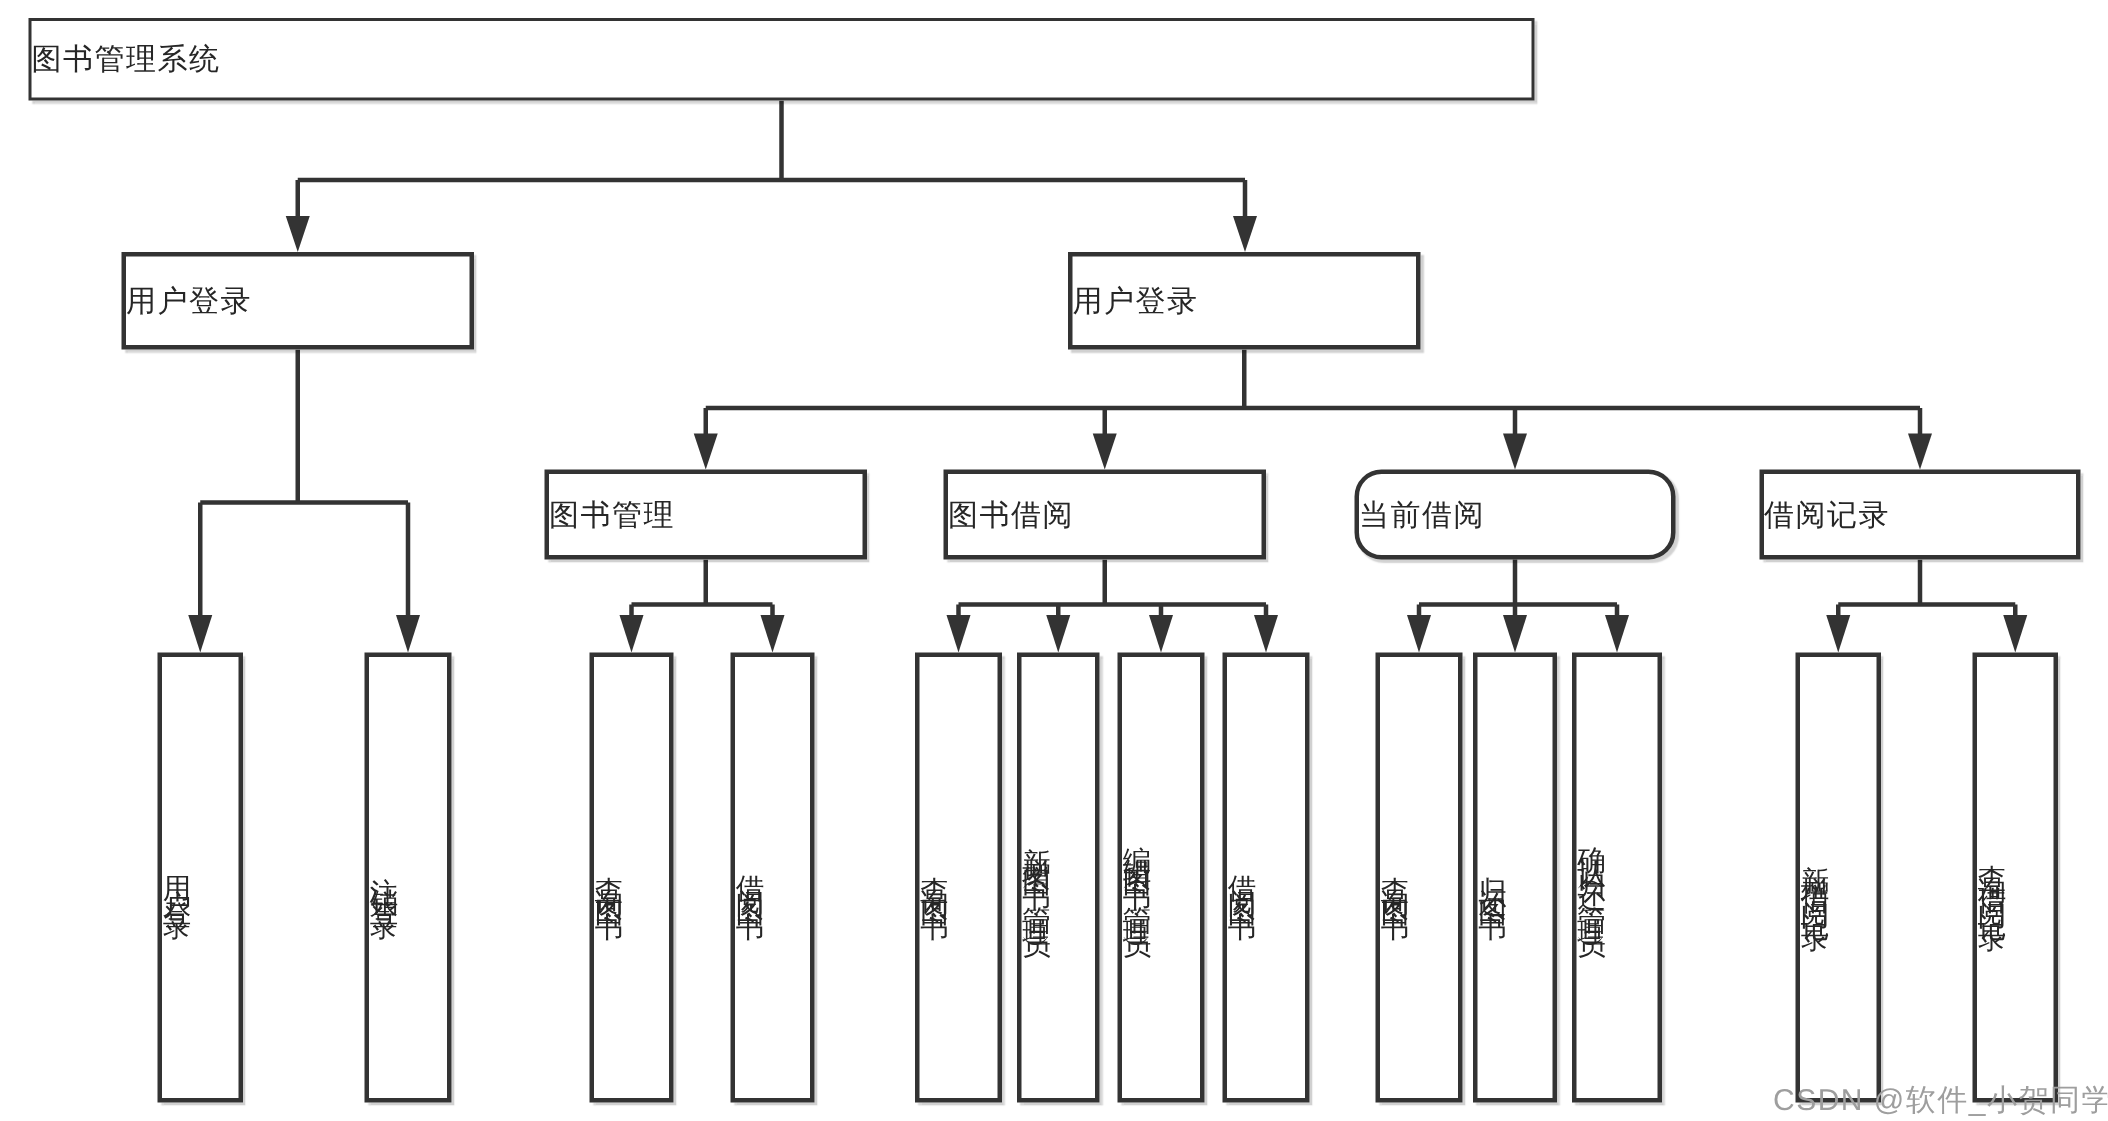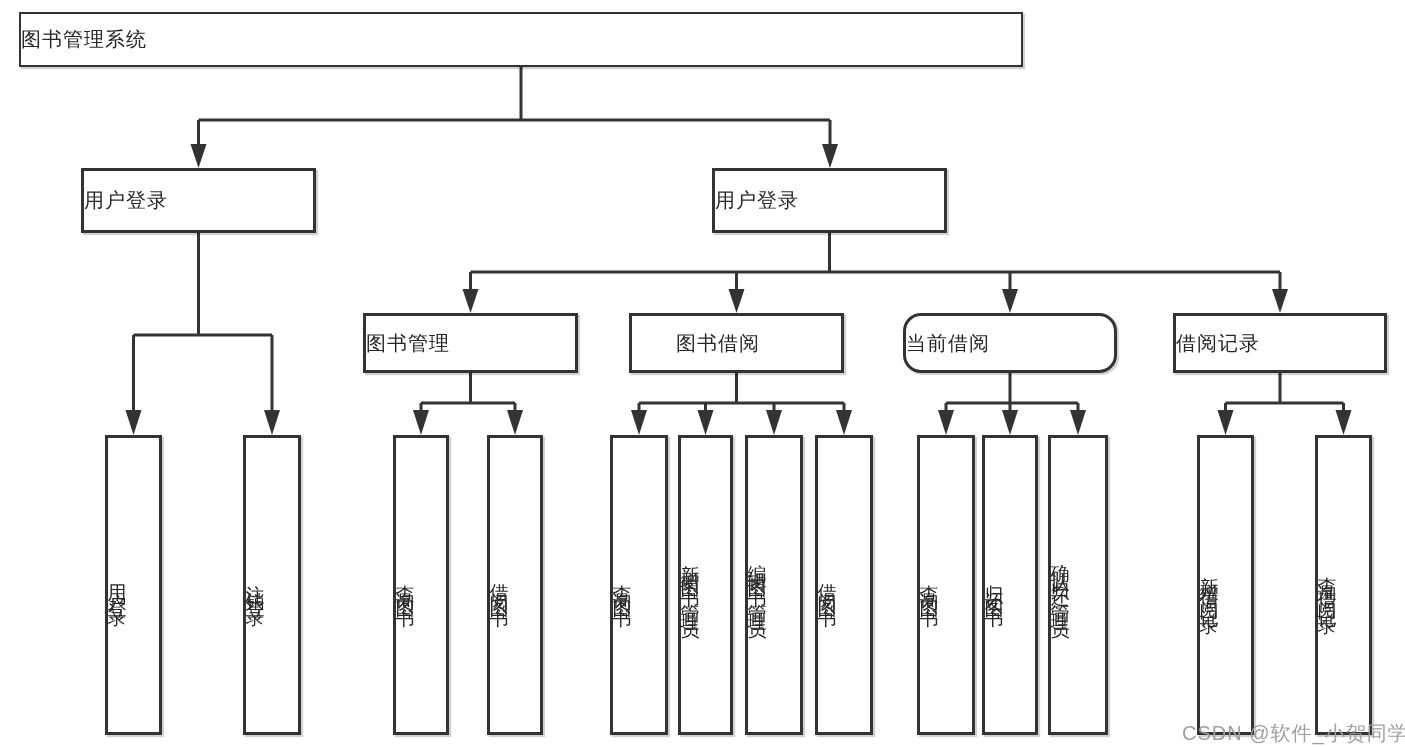--- a/index.html
+++ b/index.html
@@ -101,21 +101,21 @@
   <div class="box h-box" style="left:81px;top:168px;width:235px;height:65px;">
     <span class="label">用户登录</span>
   </div>
   <div class="box h-box" style="left:712px;top:168px;width:235px;height:65px;">
     <span class="label">用户登录</span>
   </div>
 
   <div class="box h-box" style="left:363px;top:313px;width:215px;height:60px;">
     <span class="label">图书管理</span>
   </div>
-  <div class="box h-box" style="left:629px;top:313px;width:215px;height:60px;padding-left:44px;">
+  <div class="box h-box" style="left:629px;top:313px;width:215px;height:60px;">
     <span class="label">图书借阅</span>
   </div>
   <div class="box h-box" style="left:903px;top:313px;width:214px;height:60px;border-radius:18px;">
     <span class="label">当前借阅</span>
   </div>
   <div class="box h-box" style="left:1173px;top:313px;width:214px;height:60px;">
     <span class="label">借阅记录</span>
   </div>
 
   <div class="box v-box" style="left:105px;top:435px;width:57px;height:300px;">

